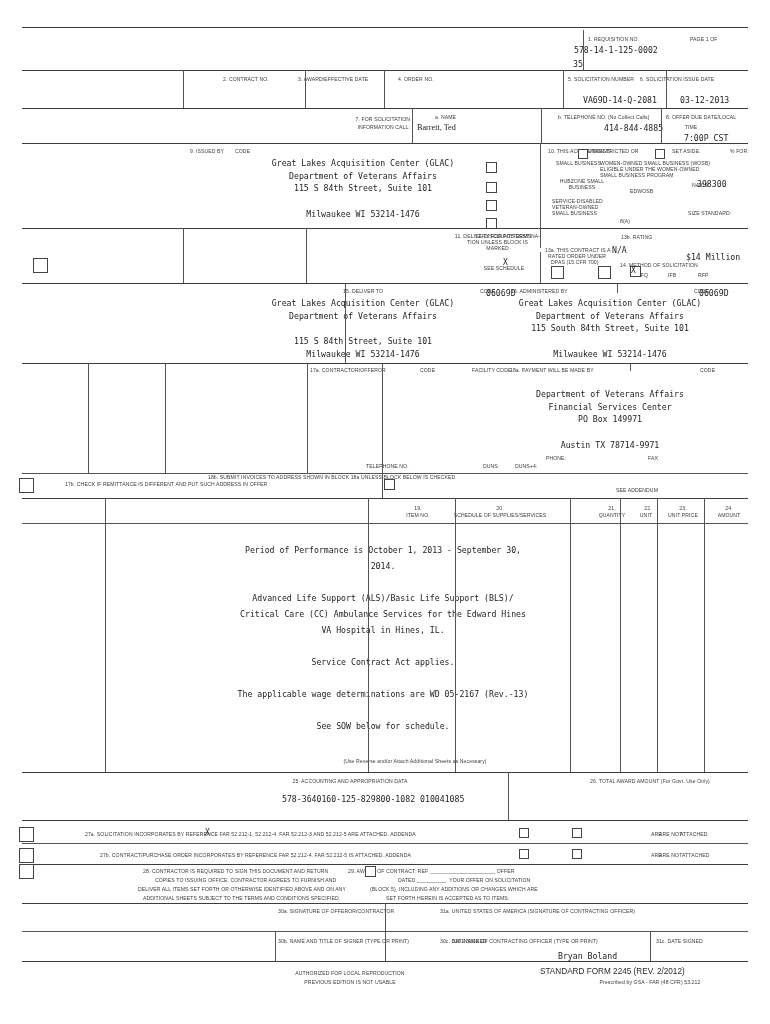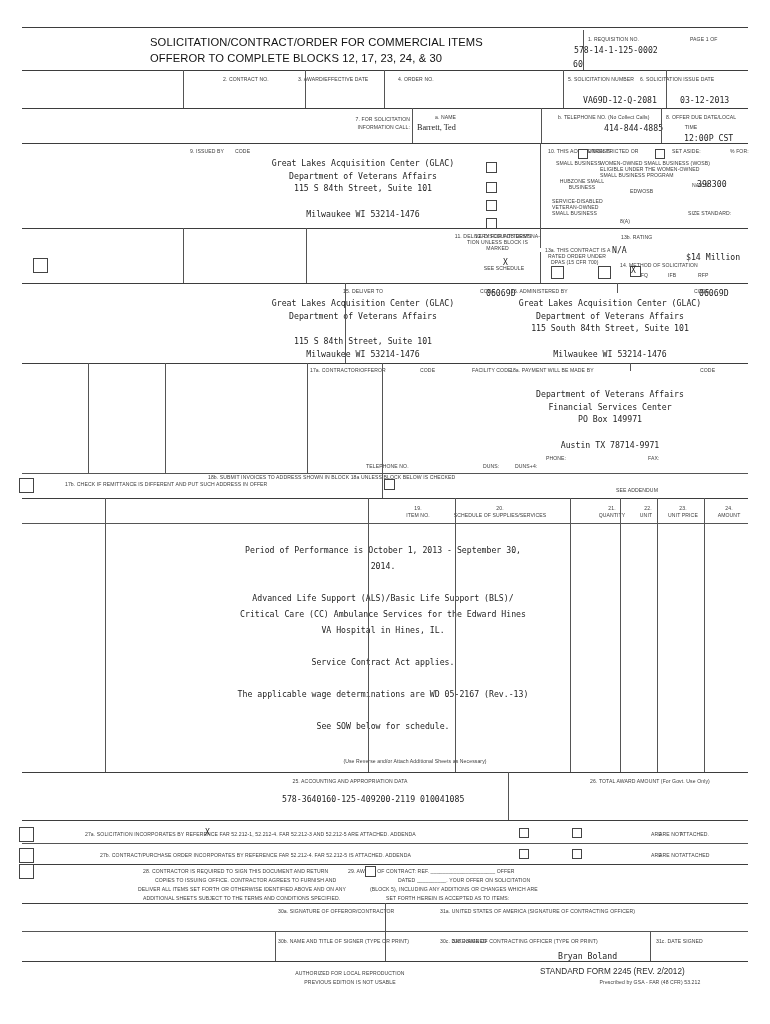--- a/index.html
+++ b/index.html
@@ -31,57 +31,55 @@
 
   .body-text{font-family:"DejaVu Sans Mono","Liberation Mono",monospace;font-size:8.2px;line-height:1.95;text-align:center;color:#222;white-space:pre-line;}
 </style>
 </head>
 <body>
 
 <div class="page">
 
   <div class="hr thick" style="left:22px;top:27px;width:726px;"></div>
 
-  <div class="abs big c" style="left:150px;top:36px;width:470px;">SOLICITATION/CONTRACT/ORDER FOR COMMERCIAL ITEMS</div>
-  <div class="abs big c" style="left:150px;top:52px;width:470px;">OFFEROR TO COMPLETE BLOCKS 12, 17, 23, 24, &amp; 30</div>
 
   <div class="abs lbl" style="left:588px;top:36px;">1. REQUISITION NO.</div>
   <div class="abs val" style="left:574px;top:44px;">578-14-1-125-0002</div>
   <div class="abs lbl" style="left:690px;top:36px;">PAGE 1 OF</div>
-  <div class="abs val" style="left:573px;top:58px;">60</div>
+  <div class="abs val" style="left:573px;top:58px;">35</div>
 
   <div class="vr" style="left:583px;top:30px;height:40px;"></div>
   <div class="hr thick" style="left:22px;top:70px;width:726px;"></div>
 
   <div class="abs lbl" style="left:223px;top:76px;">2. CONTRACT NO.</div>
   <div class="abs lbl" style="left:298px;top:76px;">3. AWARD/EFFECTIVE DATE</div>
   <div class="abs lbl" style="left:398px;top:76px;">4. ORDER NO.</div>
   <div class="abs lbl" style="left:568px;top:76px;">5. SOLICITATION NUMBER</div>
   <div class="abs lbl" style="left:640px;top:76px;">6. SOLICITATION ISSUE DATE</div>
 
-  <div class="abs val" style="left:583px;top:94px;">VA69D-12-Q-2081</div>
+  <div class="abs val" style="left:583px;top:94px;">VA69D-14-Q-2081</div>
   <div class="abs val" style="left:680px;top:94px;">03-12-2013</div>
 
   <div class="vr" style="left:183px;top:70px;height:38px;"></div>
   <div class="vr" style="left:305px;top:70px;height:38px;"></div>
   <div class="vr" style="left:384px;top:70px;height:38px;"></div>
   <div class="vr" style="left:563px;top:70px;height:38px;"></div>
   <div class="vr" style="left:666px;top:70px;height:38px;"></div>
   <div class="hr thick" style="left:22px;top:108px;width:726px;"></div>
 
   <div class="abs lbl r" style="left:330px;top:116px;width:80px;">7. FOR SOLICITATION</div>
   <div class="abs lbl r" style="left:330px;top:124px;width:80px;">INFORMATION CALL:</div>
   <div class="abs lbl" style="left:435px;top:114px;">a. NAME</div>
   <div class="abs val" style="left:417px;top:122px;font-family:Liberation Serif, serif;">Barrett, Ted</div>
   <div class="abs lbl" style="left:558px;top:114px;">b. TELEPHONE NO. (No Collect Calls)</div>
   <div class="abs val" style="left:604px;top:122px;">414-844-4885</div>
 
   <div class="abs lbl" style="left:666px;top:114px;">8. OFFER DUE DATE/LOCAL</div>
   <div class="abs lbl c" style="left:666px;top:124px;width:50px;">TIME</div>
-  <div class="abs val" style="left:684px;top:132px;">12:00P CST</div>
+  <div class="abs val" style="left:684px;top:132px;">7:00P CST</div>
 
   <div class="vr" style="left:412px;top:108px;height:35px;"></div>
   <div class="vr" style="left:541px;top:108px;height:35px;"></div>
   <div class="vr" style="left:661px;top:108px;height:35px;"></div>
   <div class="hr thick" style="left:22px;top:143px;width:726px;"></div>
 
   <div class="abs lbl" style="left:190px;top:148px;">9. ISSUED BY</div>
   <div class="abs lbl" style="left:235px;top:148px;">CODE</div>
   <div class="abs val c" style="left:188px;top:157px;width:350px;">Great Lakes Acquisition Center (GLAC)
 Department of Veterans Affairs
@@ -238,21 +236,21 @@
   <div class="vr" style="left:368px;top:498px;height:274px;"></div>
   <div class="vr" style="left:455px;top:498px;height:274px;"></div>
   <div class="vr" style="left:570px;top:498px;height:274px;"></div>
   <div class="vr" style="left:620px;top:498px;height:274px;"></div>
   <div class="vr" style="left:657px;top:498px;height:274px;"></div>
   <div class="vr" style="left:704px;top:498px;height:274px;"></div>
 
   <div class="hr thick" style="left:22px;top:772px;width:726px;"></div>
 
   <div class="abs lbl c" style="left:240px;top:778px;width:220px;">25. ACCOUNTING AND APPROPRIATION DATA</div>
-  <div class="abs val" style="left:282px;top:793px;">578-3640160-125-409200-2119 010041085</div>
+  <div class="abs val" style="left:282px;top:793px;">578-3640160-125-829800-1082 010041085</div>
   <div class="abs lbl c" style="left:540px;top:778px;width:220px;">26. TOTAL AWARD AMOUNT (For Govt. Use Only)</div>
   <div class="vr" style="left:508px;top:772px;height:48px;"></div>
   <div class="hr thick" style="left:22px;top:820px;width:726px;"></div>
 
   <div class="abs lbl" style="left:85px;top:831px;">27a. SOLICITATION INCORPORATES BY REFERENCE FAR 52.212-1, 52.212-4. FAR 52.212-3 AND 52.212-5 ARE ATTACHED.   ADDENDA</div>
   <div class="abs lbl" style="left:651px;top:831px;">ARE</div>
   <div class="abs lbl" style="left:659px;top:831px;">ARE NOT</div>
   <div class="abs lbl" style="left:680px;top:831px;">ATTACHED.</div>
   <div class="box" style="left:519px;top:828px;width:8px;height:8px;"></div>
   <div class="box" style="left:572px;top:828px;width:8px;height:8px;"></div>

